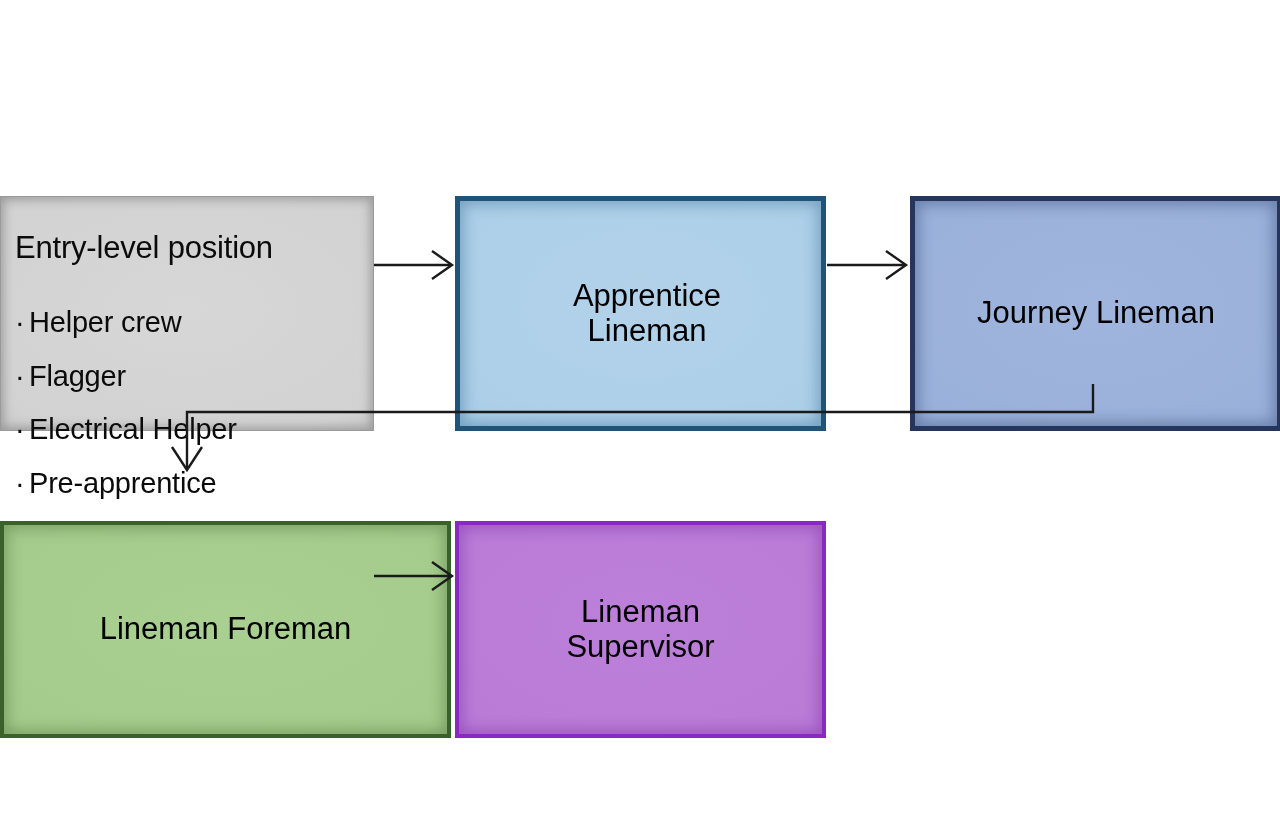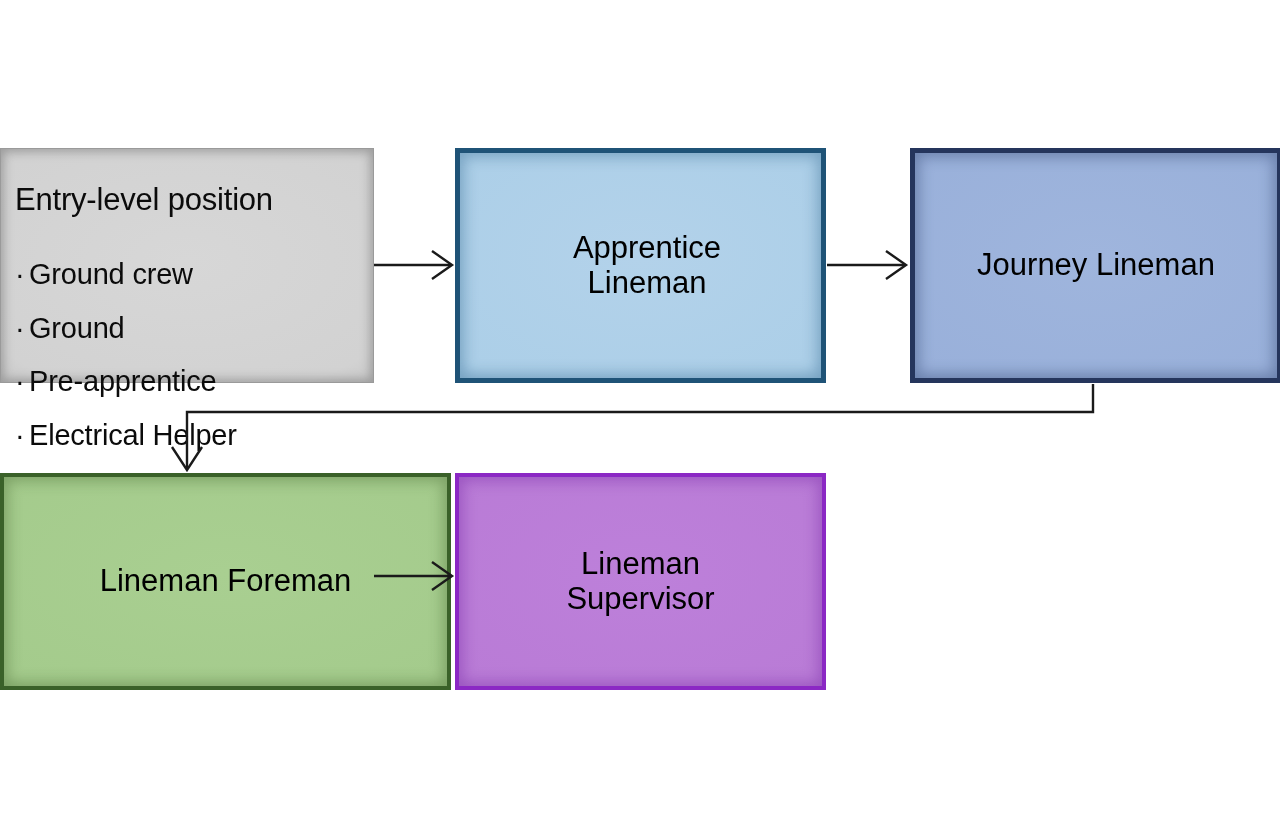--- a/index.html
+++ b/index.html
@@ -24,20 +24,21 @@
   .node {
     position: absolute;
     box-sizing: border-box;
     display: flex;
     align-items: center;
     justify-content: center;
     text-align: center;
     color: #000000;
     line-height: 1.12;
     white-space: pre-line;
+    margin-top: 48px;
   }
 
   
   .node-entry {
     display: block;
     padding: 16px 14px 10px 14px;
     border: 1px solid #9a9a9a;
     background:
       radial-gradient(125% 115% at 50% 48%, #d7d7d7 0%, #d2d2d2 52%, #b4b4b4 78%, #8e8e8e 100%);
     box-shadow: inset 0 0 10px 3px rgba(120,120,120,0.55);
@@ -116,24 +117,24 @@
   }
 </style>
 </head>
 <body>
 
 <div id="canvas">
 
   <div class="node node-entry" style="left:0px; top:148px; width:374px; height:235px;">
     <div class="entry-title">Entry-level position</div>
     <ul class="entry-list">
-      <li>Ground crew</li>
-      <li>Ground</li>
+      <li>Helper crew</li>
+      <li>Flagger</li>
+      <li>Electrical Helper</li>
       <li>Pre-apprentice</li>
-      <li>Electrical Helper</li>
     </ul>
   </div>
 
   <div class="node node-apprentice" style="left:455px; top:148px; width:371px; height:235px;padding-left:13px;">Apprentice
 Lineman</div>
 
   <div class="node node-journey" style="left:910px; top:148px; width:372px; height:235px;">Journey Lineman</div>
 
   <div class="node node-foreman" style="left:0px; top:473px; width:451px; height:217px;">Lineman Foreman</div>
 

